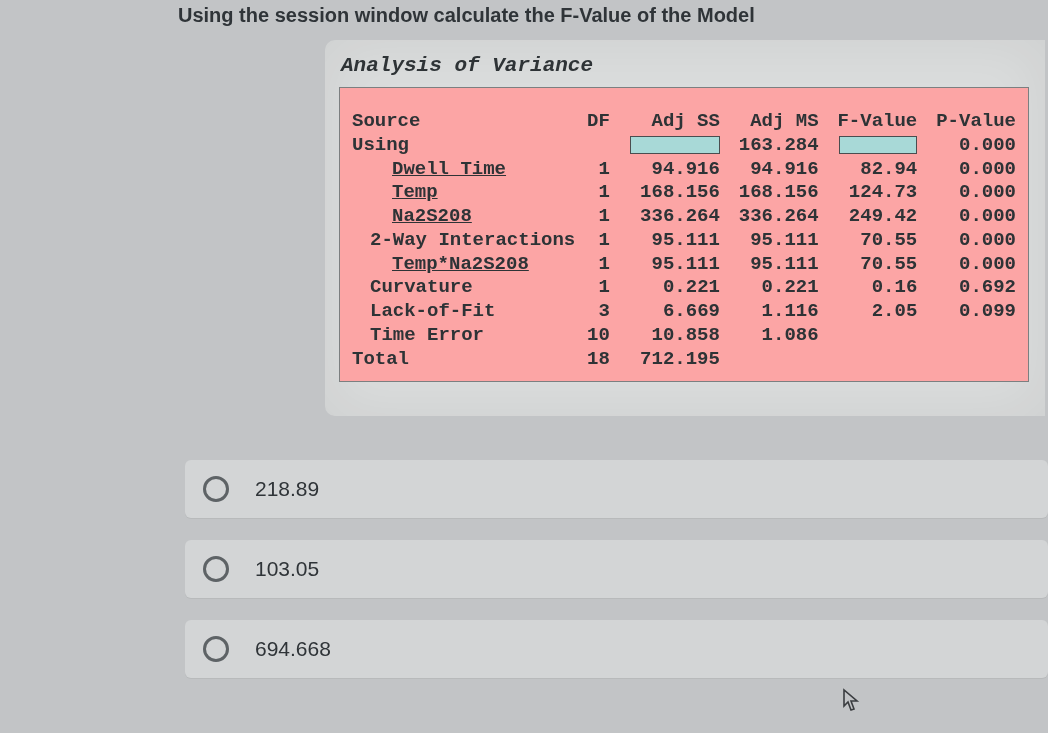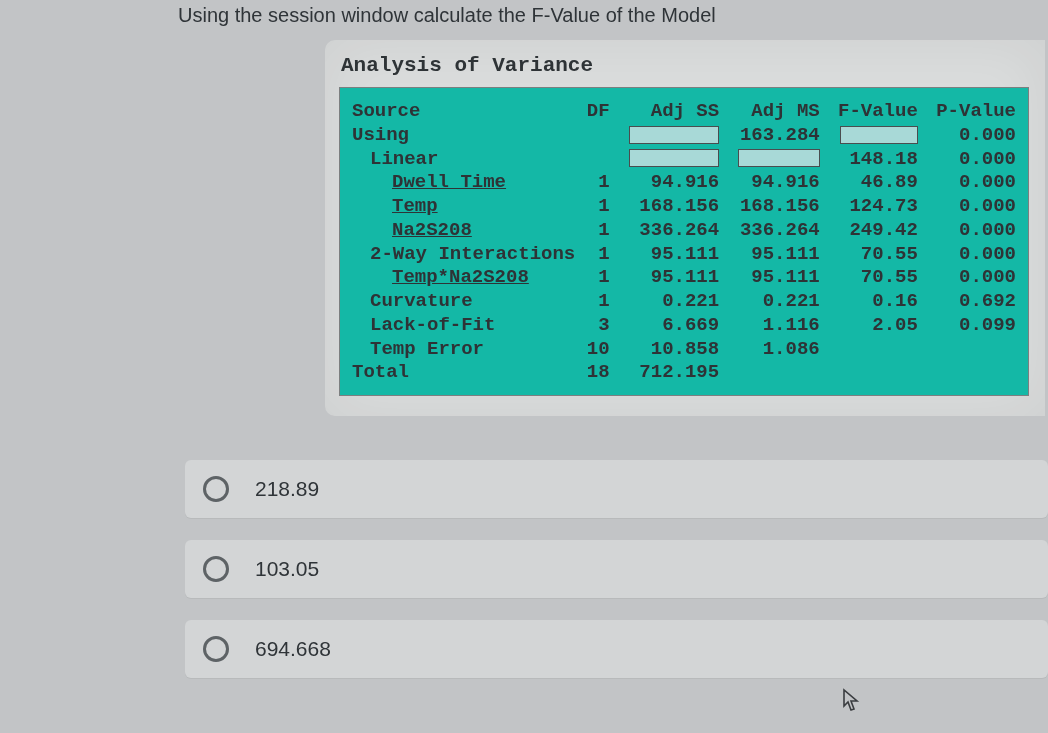--- a/index.html
+++ b/index.html
@@ -12,45 +12,46 @@
     font-family: Arial, Helvetica, sans-serif;
     overflow: hidden;
     position: relative;
   }
   .question {
     position: absolute;
     left: 178px;
     top: 4px;
     font-size: 20px;
     color: #2f3438;
-    font-weight: 400;
+    font-weight: 700;
   }
   .panel {
     position: absolute;
     left: 325px;
     top: 40px;
     width: 720px;
     height: 376px;
     background: #dadcdc;
     border-radius: 10px 0 0 10px;
     box-shadow: inset 0 0 60px rgba(0,0,0,0.06);
     padding: 14px 0 0 14px;
   }
   .panel-title {
     font-family: "Courier New", monospace;
     font-weight: bold;
     font-size: 21px;
     color: #2e3336;
     margin: 0 0 10px 2px;
+    font-style: italic;
   }
   .anova-box {
-    background: #14b8a6;
+    background: #fca5a5;
     border: 1px solid #7c7f80;
     width: 690px;
-    padding: 12px 8px 10px 8px;
+    padding: 22px 8px 10px 8px;
     font-family: "Courier New", monospace;
     font-size: 19px;
     color: #2e3336;
     font-weight: bold;
     line-height: 1.25;
   }
   table.anova {
     border-collapse: collapse;
     width: 100%;
   }
@@ -137,33 +138,25 @@
       <tbody id="anova-body">
           <tr>
             <td class="src"><span>Using</span></td>
             <td></td>
             <td><span class="blank-cell blank-w1"></span></td>
             <td>163.284</td>
             <td><span class="blank-cell blank-w3"></span></td>
             <td>0.000</td>
           </tr>
           <tr>
-            <td class="src"><span class="ind1">Linear</span></td>
-            <td></td>
-            <td><span class="blank-cell blank-w1"></span></td>
-            <td><span class="blank-cell blank-w2"></span></td>
-            <td>148.18</td>
-            <td>0.000</td>
-          </tr>
-          <tr>
             <td class="src"><span class="ind2">Dwell Time</span></td>
             <td>1</td>
             <td>94.916</td>
             <td>94.916</td>
-            <td>46.89</td>
+            <td>82.94</td>
             <td>0.000</td>
           </tr>
           <tr>
             <td class="src"><span class="ind2">Temp</span></td>
             <td>1</td>
             <td>168.156</td>
             <td>168.156</td>
             <td>124.73</td>
             <td>0.000</td>
           </tr>
@@ -201,21 +194,21 @@
           </tr>
           <tr>
             <td class="src"><span class="ind1">Lack-of-Fit</span></td>
             <td>3</td>
             <td>6.669</td>
             <td>1.116</td>
             <td>2.05</td>
             <td>0.099</td>
           </tr>
           <tr>
-            <td class="src"><span class="ind1">Temp Error</span></td>
+            <td class="src"><span class="ind1">Time Error</span></td>
             <td>10</td>
             <td>10.858</td>
             <td>1.086</td>
             <td></td>
             <td></td>
           </tr>
           <tr>
             <td class="src"><span>Total</span></td>
             <td>18</td>
             <td>712.195</td>

